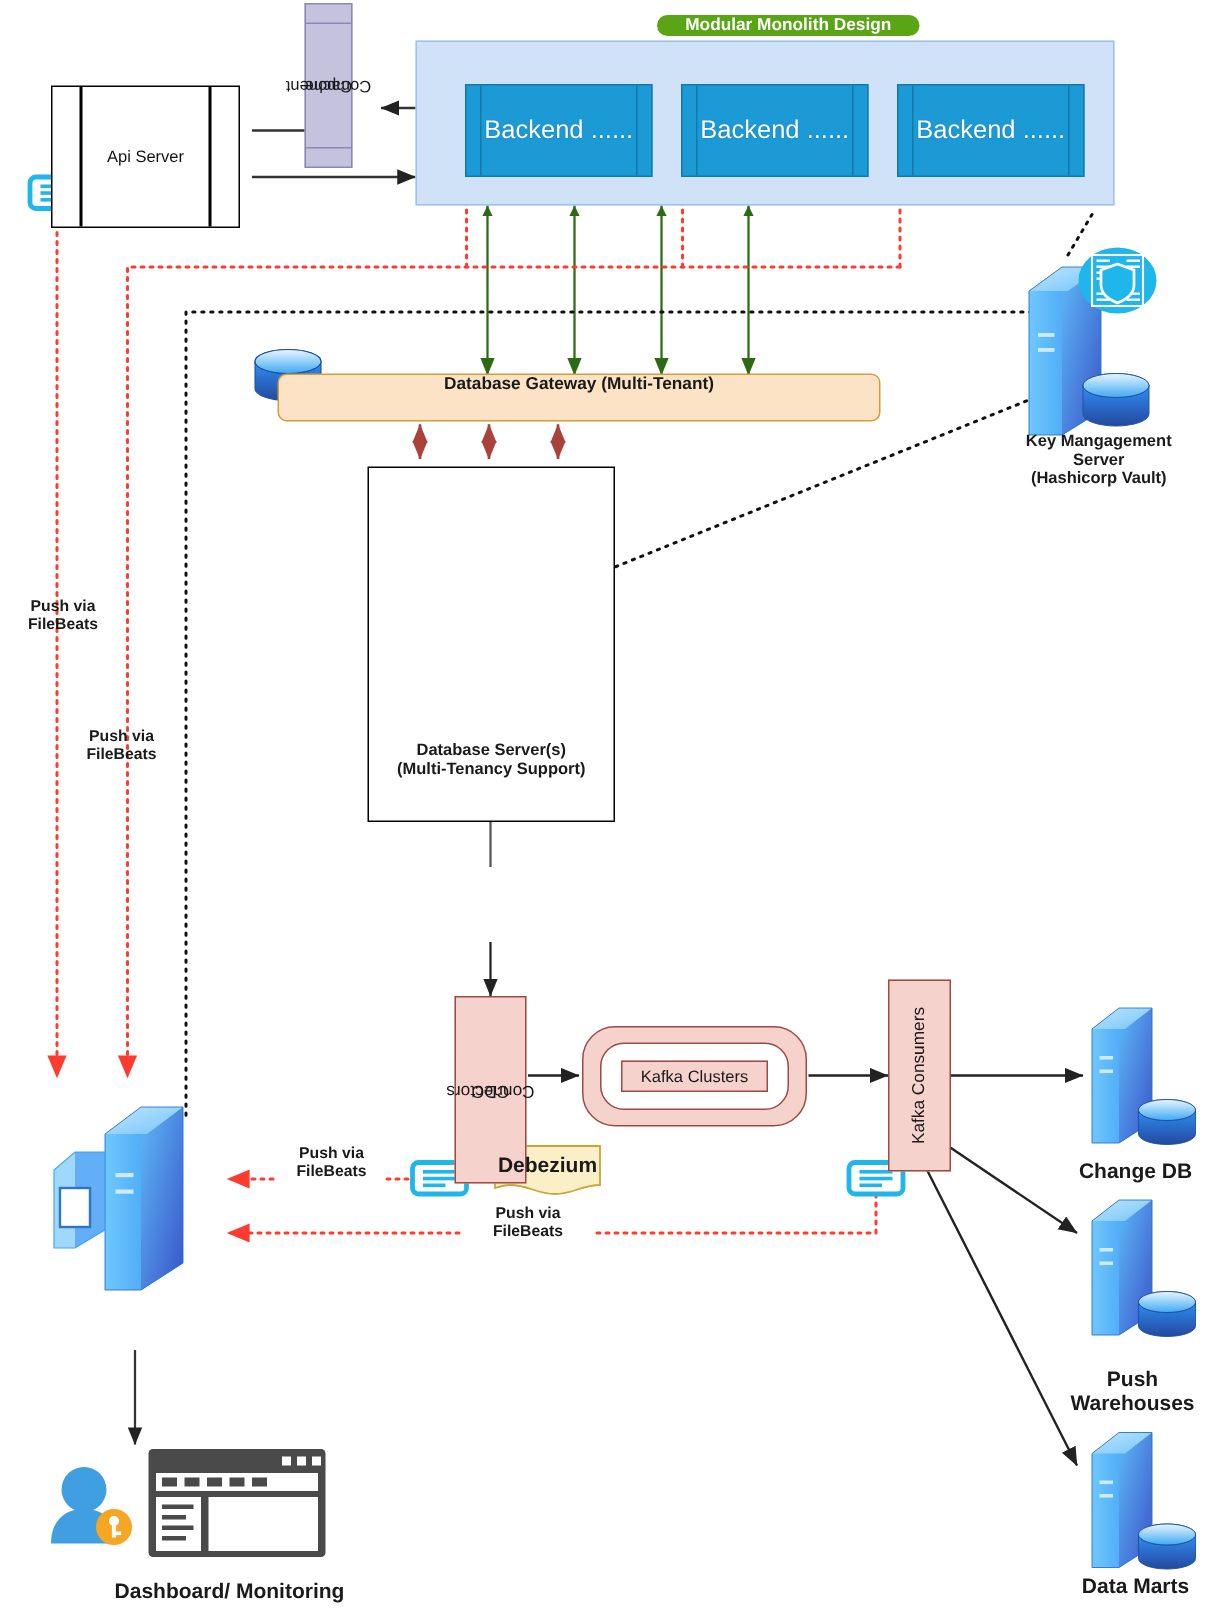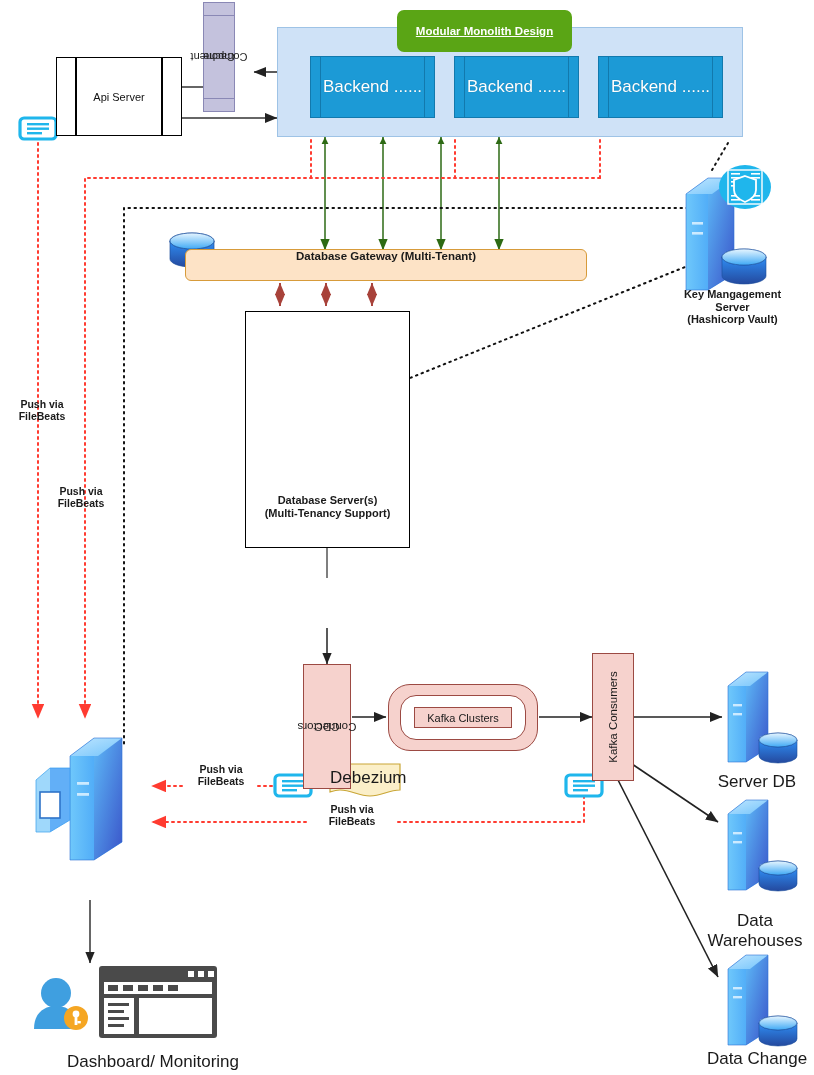--- a/index.html
+++ b/index.html
@@ -49,21 +49,21 @@
       transform:translate(-50%,-50%) rotate(-90deg);white-space:nowrap;
       font-size:11.5px;color:#1a1a1a;text-align:center;}
   .kafka-outer{background:#f6d2cd;border:1.4px solid #9c4a43;border-radius:22px;padding-left:20px;}
   .kafka-inner{position:absolute;background:#fff;border:1.4px solid #9c4a43;border-radius:16px;}
   .kafka-core{position:absolute;background:#f6d2cd;border:1.3px solid #9c4a43;
       display:flex;align-items:center;justify-content:center;
       font-size:11px;color:#1a1a1a;}
 
   
   .t-small{font-size:10.5px;font-weight:bold;}
-  .t-norm{font-size:17px;}
+  .t-norm{font-size:14px;font-weight:bold;}
   .t-bold{font-size:11px;font-weight:bold;}
 </style>
 </head>
 <body>
 
 <div id="stage">
 
   <svg id="svg-layer" viewBox="0 0 814 1075">
     <defs>
       <marker id="ar-blk" markerWidth="9" markerHeight="9" refX="7.6" refY="3.2" orient="auto">
@@ -400,35 +400,35 @@
             <rect x="7" y="14" width="15" height="2.4"></rect>
           </g>
     </g>
       </g>
 
     <g>
       <path d="M330,764 L400,764 L400,790 C388,790 382,796 370,796 C358,796 352,790 340,790 C336,790 333,791 330,792 z" fill="#fbefc8" stroke="#c9a636" stroke-width="1.2"></path>
     </g>
   </svg>
 
-  <div class="node uml" style="left:56px;top:57px;width:126px;height:79px;">
+  <div class="node uml" style="left:34px;top:57px;width:126px;height:95px;">
     <div class="tab" style="left:18px;"></div>
     <div class="tab" style="right:18px;"></div>
     <span>Api Server</span>
   </div>
 
   <div class="node cache" style="left:203px;top:2px;width:32px;height:110px;">
     <div class="hbar" style="top:12px;"></div>
     <div class="hbar" style="bottom:12px;"></div>
     <span><span>Cache</span><br><span>Component</span></span>
   </div>
 
   <div class="node monolith" style="left:277px;top:27px;width:466px;height:110px;">
   </div>
-  <div class="node mono-title" style="left:397px;top:10px;width:175px;height:42px;text-decoration:underline;">
+  <div class="node mono-title" style="left:438px;top:10px;width:175px;height:14px;">
     <span>Modular Monolith Design</span>
   </div>
 
   <div class="node backend" style="left:310px;top:56px;width:125px;height:62px;">
     <div class="bk-bar" style="left:9px;"></div>
     <div class="bk-bar" style="right:9px;"></div>
     <span>Backend ......</span>
   </div>
   <div class="node backend" style="left:454px;top:56px;width:125px;height:62px;">
     <div class="bk-bar" style="left:9px;"></div>
@@ -476,27 +476,27 @@
   <div class="node pinkbox" style="left:592px;top:653px;width:42px;height:128px;">
     <span>Kafka Consumers</span>
   </div>
 
 
   <div class="lbl t-norm" style="left:28px;top:1052px;width:250px;">
     <span>Dashboard/ Monitoring</span>
   </div>
 
   <div class="lbl t-norm" style="left:700px;top:772px;width:114px;">
-    <span>Server DB</span>
+    <span>Change DB</span>
   </div>
   <div class="lbl t-norm" style="left:696px;top:911px;width:118px;">
-    <span>Data Warehouses</span>
+    <span>Push Warehouses</span>
   </div>
   <div class="lbl t-norm" style="left:700px;top:1049px;width:114px;">
-    <span>Data Change</span>
+    <span>Data Marts</span>
   </div>
 
   <div class="lbl t-small" style="left:0px;top:398px;width:84px;text-align:center;">
     <span>Push via</span><br>
     <span>FileBeats</span>
   </div>
   <div class="lbl t-small" style="left:36px;top:485px;width:90px;text-align:center;">
     <span>Push via</span><br>
     <span>FileBeats</span>
   </div>

